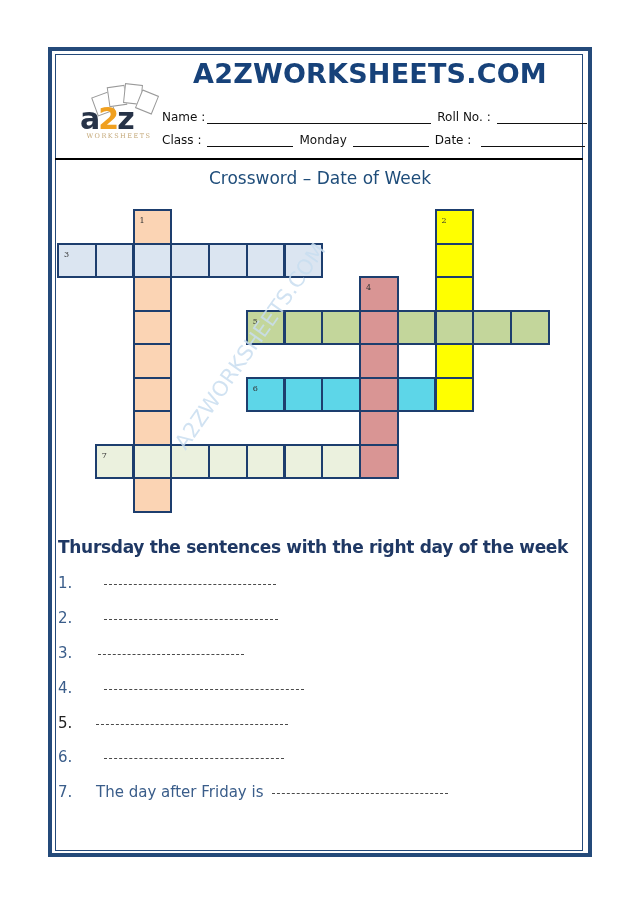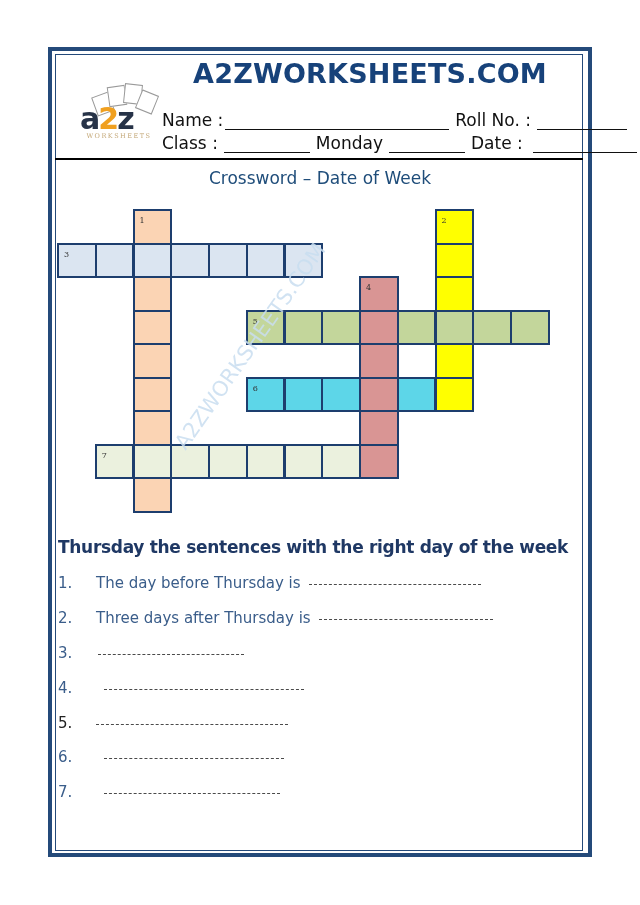--- a/index.html
+++ b/index.html
@@ -14,21 +14,21 @@
 
   .logo { position:absolute; left:74px; top:84px; width:92px; height:60px; }
   .logo .pages { position:absolute; left:18px; top:0; width:60px; height:26px; }
   .logo .pg { position:absolute; width:16px; height:18px; border:1px solid #9a9a9a; background:#fff; }
   .logo .word { position:absolute; left:6px; top:20px; font-family:"DejaVu Sans", sans-serif; font-weight:bold; font-size:30px; letter-spacing:-2px; line-height:30px; }
   .logo .word .a { color:#273348; }
   .logo .word .two { color:#f0a020; }
   .logo .word .z { color:#273348; }
   .logo .tag { position:absolute; left:2px; top:48px; width:86px; text-align:center; font-family:"DejaVu Serif", serif; font-size:6.5px; letter-spacing:1.5px; color:#c4a878; }
 
-  .form-row { position:absolute; left:162px; font-family:"DejaVu Sans", sans-serif; font-size:17px; color:#111; white-space:nowrap; display:flex; align-items:flex-end; }
+  .form-row { position:absolute; left:162px; font-family:"DejaVu Sans", sans-serif; font-size:12px; color:#111; white-space:nowrap; display:flex; align-items:flex-end; }
   .form-row .lbl { margin-right:2px; }
   .form-row .line { display:inline-block; border-bottom:1px solid #111; height:12px; margin-right:6px; }
 
   .cw-title { position:absolute; left:150px; top:168px; width:340px; text-align:center; font-family:"DejaVu Sans", sans-serif; font-size:17px; color:#1f4d7a; }
 
   .grid { position:absolute; left:0; top:0; }
   .cell { position:absolute; box-sizing:border-box; border:2.5px solid #1d3e6e; width:39.7px; height:35.5px; }
   .cell .num { position:absolute; left:5px; top:5px; font-family:"DejaVu Serif", serif; font-size:8px; color:#333; }
 
   .watermark { position:absolute; left:170px; top:440px; font-family:"DejaVu Sans", sans-serif; font-size:21px; color:#c9def0; transform:rotate(-55deg); transform-origin:left top; white-space:nowrap; opacity:0.85; pointer-events:none; }
@@ -139,40 +139,39 @@
     <div class="cell" style="left: 359px; top: 343px; background: rgb(217, 149, 148);"></div>
     <div class="cell" style="left: 359px; top: 410px; background: rgb(217, 149, 148);"></div>
   </div>
 
 <div class="watermark">A2ZWORKSHEETS.COM</div>
 
 <div class="instr">Thursday the sentences with the right day of the week</div>
 
 <div class="q" style="top:574px;">
   <span class="qn">1.</span>
-  <span>The day before Thursday is</span>
   <span class="blank" style="width:172px;margin-left:8px;"></span>
 </div>
 <div class="q" style="top:609px;">
   <span class="qn">2.</span>
-  <span>Three days after Thursday is</span>
   <span class="blank" style="width:174px;margin-left:8px;"></span>
 </div>
 <div class="q" style="top:644px;">
   <span class="qn">3.</span>
   <span class="blank" style="width:146px;margin-right:8px;"></span>
 </div>
 <div class="q" style="top:679px;">
   <span class="qn">4.</span>
   <span class="blank" style="width:200px;margin-left:8px;"></span>
 </div>
 <div class="q" style="top:714px;">
   <span class="qn dark">5.</span>
   <span class="blank" style="width:192px;margin-left:0;"></span>
 </div>
 <div class="q" style="top:748px;">
   <span class="qn">6.</span>
   <span class="blank" style="width:180px;margin-left:8px;"></span>
 </div>
 <div class="q" style="top:783px;">
   <span class="qn">7.</span>
+  <span>The day after Friday is</span>
   <span class="blank" style="width:176px;margin-left:8px;"></span>
 </div>
 
 </body></html>

